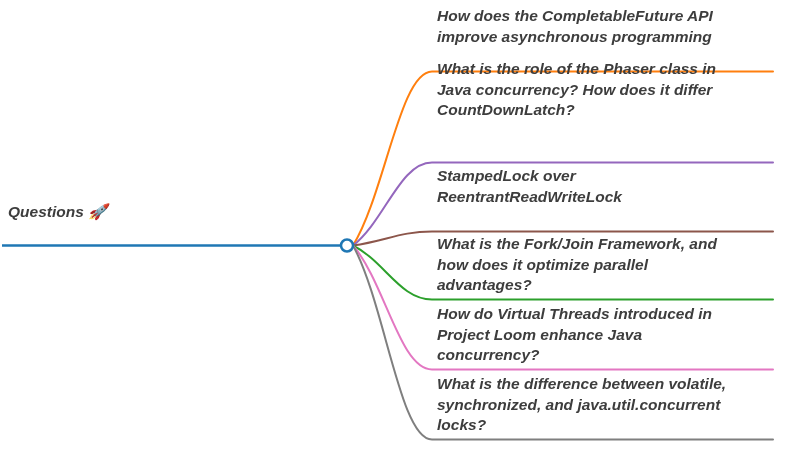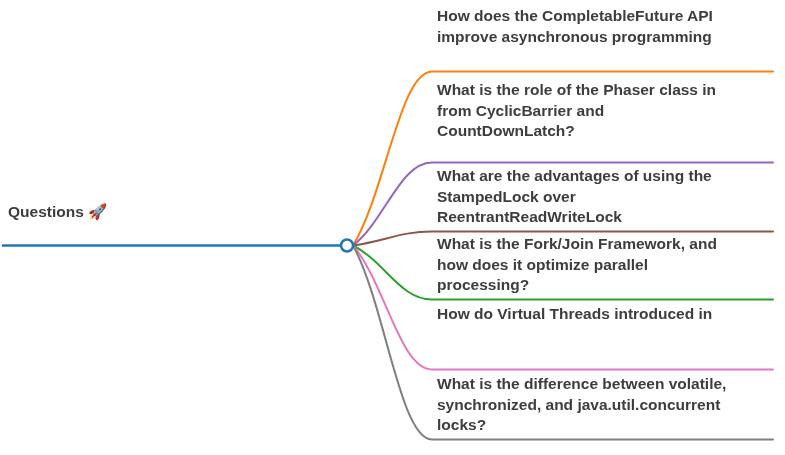--- a/index.html
+++ b/index.html
@@ -18,25 +18,26 @@
     display: block;
   }
   .node {
     position: absolute;
     font-weight: bold;
     font-size: 15.5px;
     line-height: 20.7px;
     color: #3d3d3d;
     white-space: nowrap;
     cursor: pointer;
+    font-style: italic;
   }
   .root-node { left: 8px; top: 202px; }
   .qnode { left: 437px; }
   .q0 { top: 6px; }
-  .q1 { top: 80px; }
+  .q1 { top: 59px; }
   .q2 { top: 166px; }
   .q3 { top: 234px; }
   .q4 { top: 304px; }
   .q5 { top: 374px; }
   .tline { display: block; }
 </style>
 </head>
 <body>
 
 <div class="canvas">
@@ -54,34 +55,35 @@
   <div class="node root-node">
       <div class="tline">Questions 🚀</div>
     </div>
 
   <div class="node qnode q0">
       <div class="tline">How does the CompletableFuture API</div>
       <div class="tline">improve asynchronous programming</div>
     </div>
   <div class="node qnode q1">
       <div class="tline">What is the role of the Phaser class in</div>
-      <div class="tline">from CyclicBarrier and</div>
+      <div class="tline">Java concurrency? How does it differ</div>
       <div class="tline">CountDownLatch?</div>
     </div>
   <div class="node qnode q2">
-      <div class="tline">What are the advantages of using the</div>
       <div class="tline">StampedLock over</div>
       <div class="tline">ReentrantReadWriteLock</div>
     </div>
   <div class="node qnode q3">
       <div class="tline">What is the Fork/Join Framework, and</div>
       <div class="tline">how does it optimize parallel</div>
-      <div class="tline">processing?</div>
+      <div class="tline">advantages?</div>
     </div>
   <div class="node qnode q4">
       <div class="tline">How do Virtual Threads introduced in</div>
+      <div class="tline">Project Loom enhance Java</div>
+      <div class="tline">concurrency?</div>
     </div>
   <div class="node qnode q5">
       <div class="tline">What is the difference between volatile,</div>
       <div class="tline">synchronized, and java.util.concurrent</div>
       <div class="tline">locks?</div>
     </div>
 </div>
 
 </body></html>

